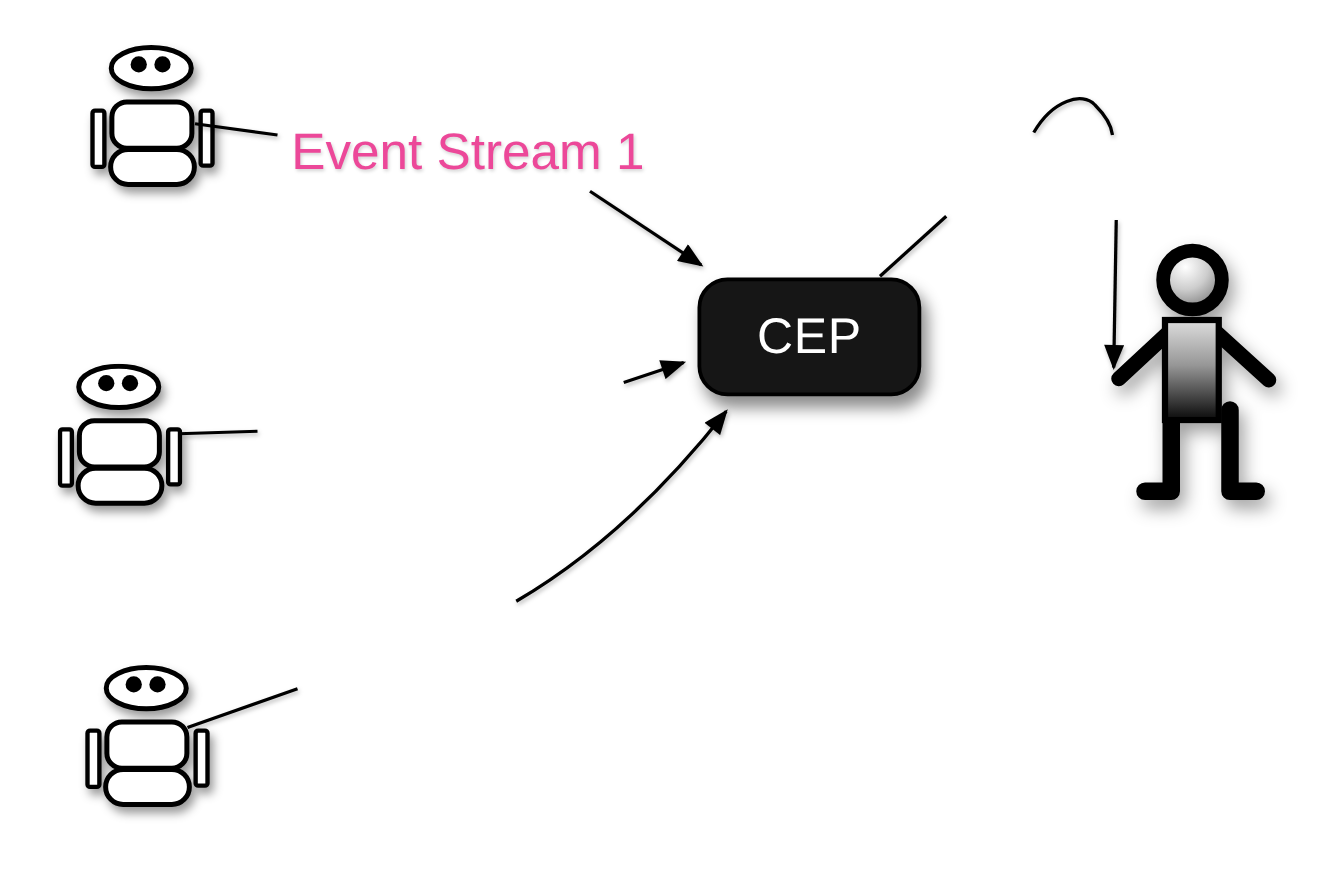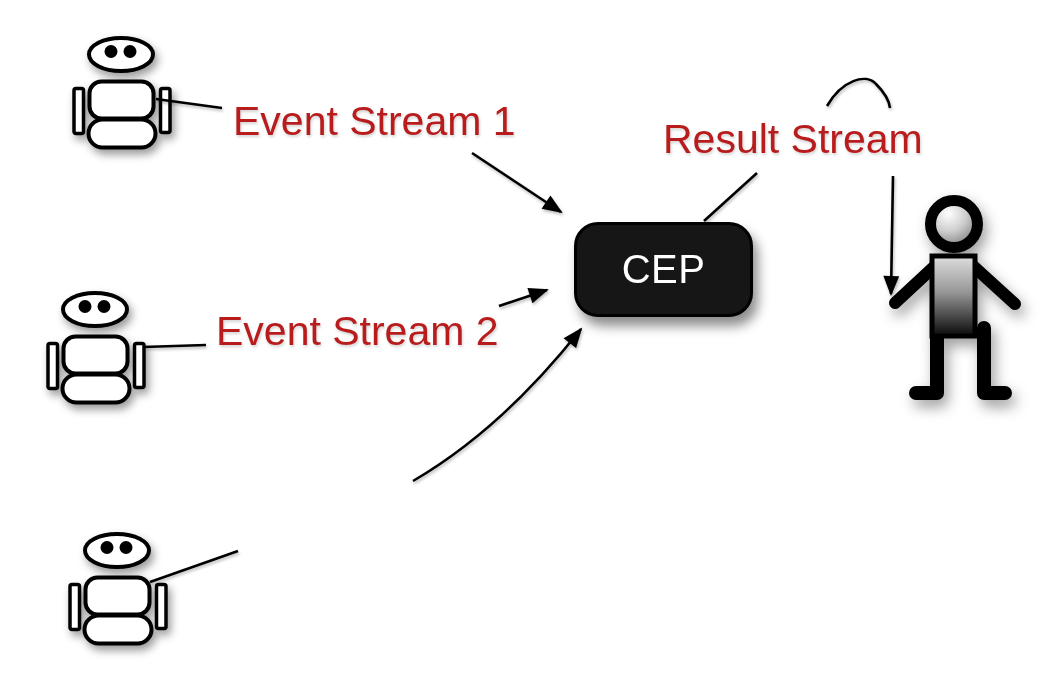--- a/index.html
+++ b/index.html
@@ -1,33 +1,32 @@
 <!DOCTYPE html>
 <html><head>
 <meta charset="utf-8">
 <style>
   html,body{margin:0;padding:0;background:#fff;}
   #canvas{
     position:relative;width:1064px;height:697px;background:#fff;
     overflow:hidden;font-family:"Liberation Sans","DejaVu Sans",sans-serif;
   }
   .diagram-label{
-    position:absolute;font-size:41px;line-height:1;color:#b91c1c;white-space:nowrap;
+    position:absolute;font-size:41px;line-height:1;color:#ec4899;white-space:nowrap;
     text-shadow:1px 2px 3px rgba(0,0,0,0.18);
   }
   .robot{position:absolute;width:100px;height:115px;
     filter:drop-shadow(3px 5px 4px rgba(0,0,0,0.40));}
   #server-node{
     position:absolute;left:558px;top:222px;width:179px;height:95px;
     background:#161616;border:3px solid #000;border-radius:24px;
     box-sizing:border-box;display:flex;flex-direction:column;
     align-items:center;justify-content:center;
     color:#fff;font-size:40px;line-height:45px;letter-spacing:0.5px;
     box-shadow:5px 9px 12px rgba(0,0,0,0.45);
-    margin-left:16px;
   }
   #connectors{position:absolute;left:0;top:0;pointer-events:none;
     filter:drop-shadow(1.5px 2.5px 1.5px rgba(0,0,0,0.28));}
   #person{position:absolute;left:885px;top:190px;
     filter:drop-shadow(4px 7px 7px rgba(0,0,0,0.38));}
   .hidden-defs{position:absolute;width:0;height:0;overflow:hidden;}
 </style>
 </head>
 <body>
 
@@ -78,22 +77,20 @@
       <path d="M 827 106 C 842 80 866 73 876 84 C 884 92 889 99 890 108"></path>
       <path d="M 893 176 L 891 294" marker-end="url(#ah)"></path>
     </g>
   </svg>
 
   <div id="server-node">
     <span>CEP</span>
   </div>
 
   <div class="diagram-label" style="left:233px;top:101px">Event Stream 1</div>
-  <div class="diagram-label" style="left:216px;top:311px">Event Stream 2</div>
-  <div class="diagram-label" style="left:663px;top:119px">Result Stream</div>
 
   <svg id="person" width="150" height="220" viewBox="0 0 150 220">
     <defs>
       <radialGradient id="headGrad" cx="0.38" cy="0.28" r="0.85">
         <stop offset="0" stop-color="#ffffff"></stop>
         <stop offset="0.45" stop-color="#cdcdcd"></stop>
         <stop offset="0.8" stop-color="#8d8d8d"></stop>
         <stop offset="1" stop-color="#707070"></stop>
       </radialGradient>
       <linearGradient id="torsoGrad" x1="0" y1="0" x2="0" y2="1">

